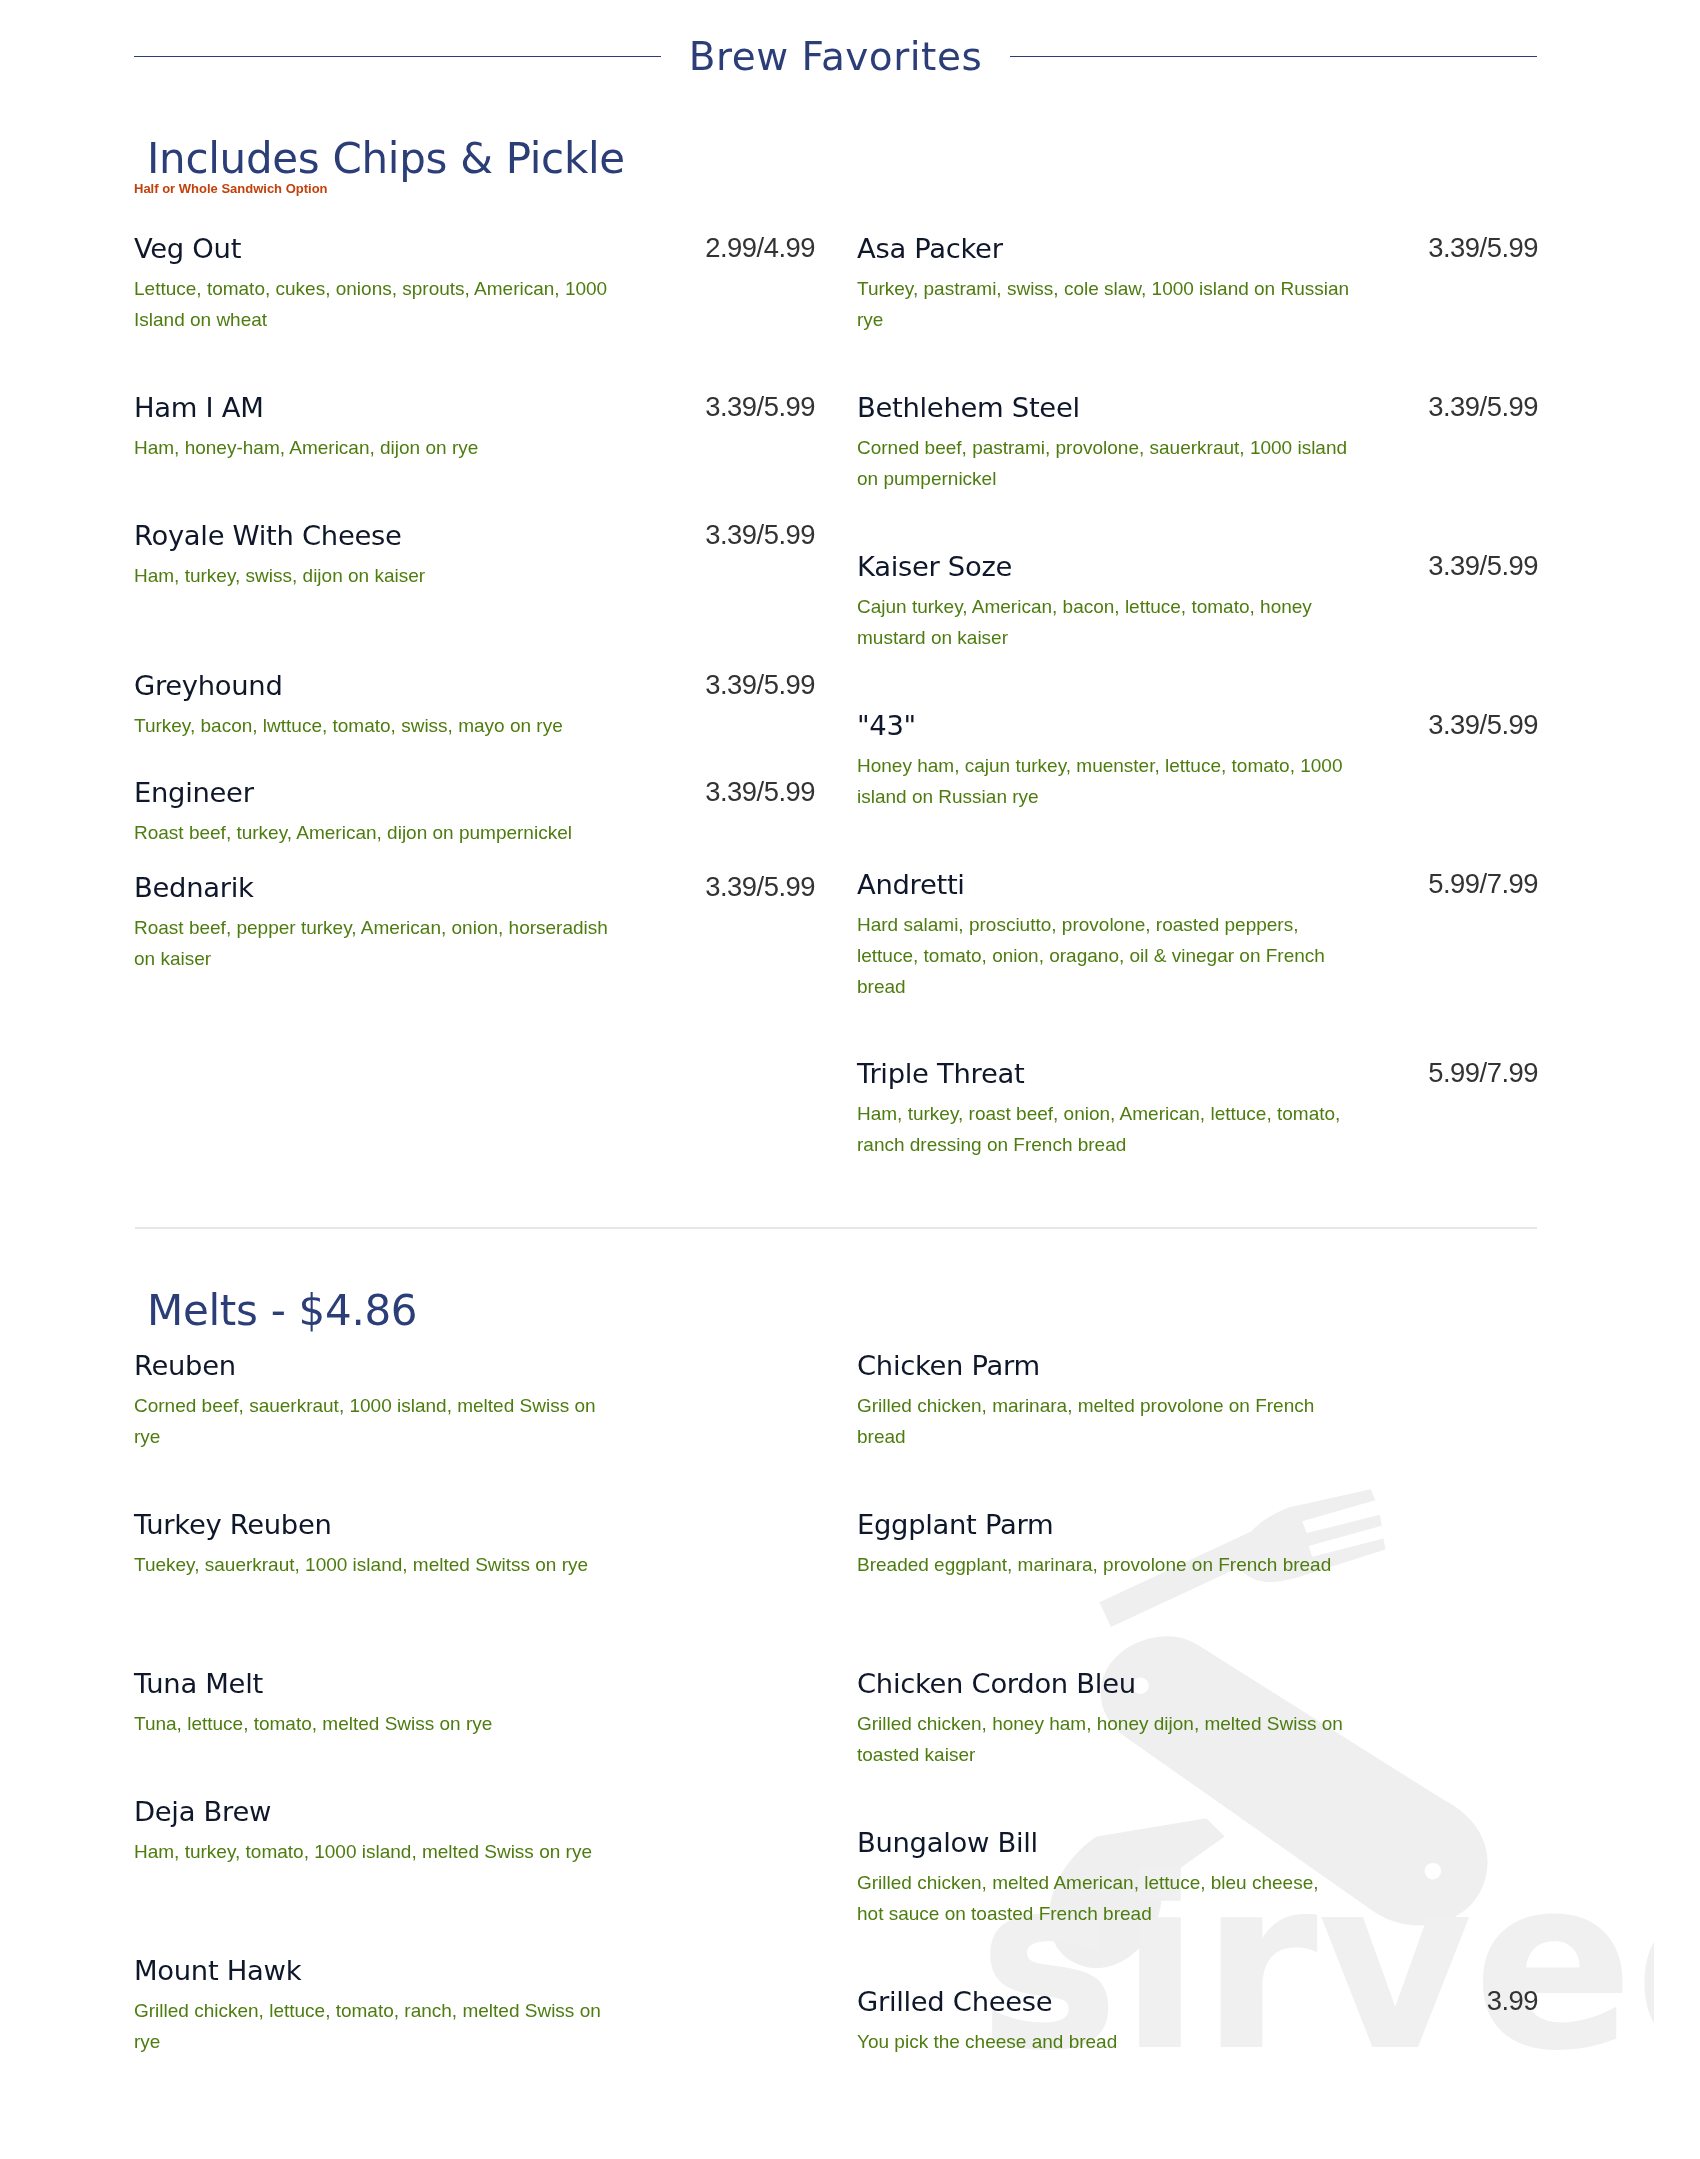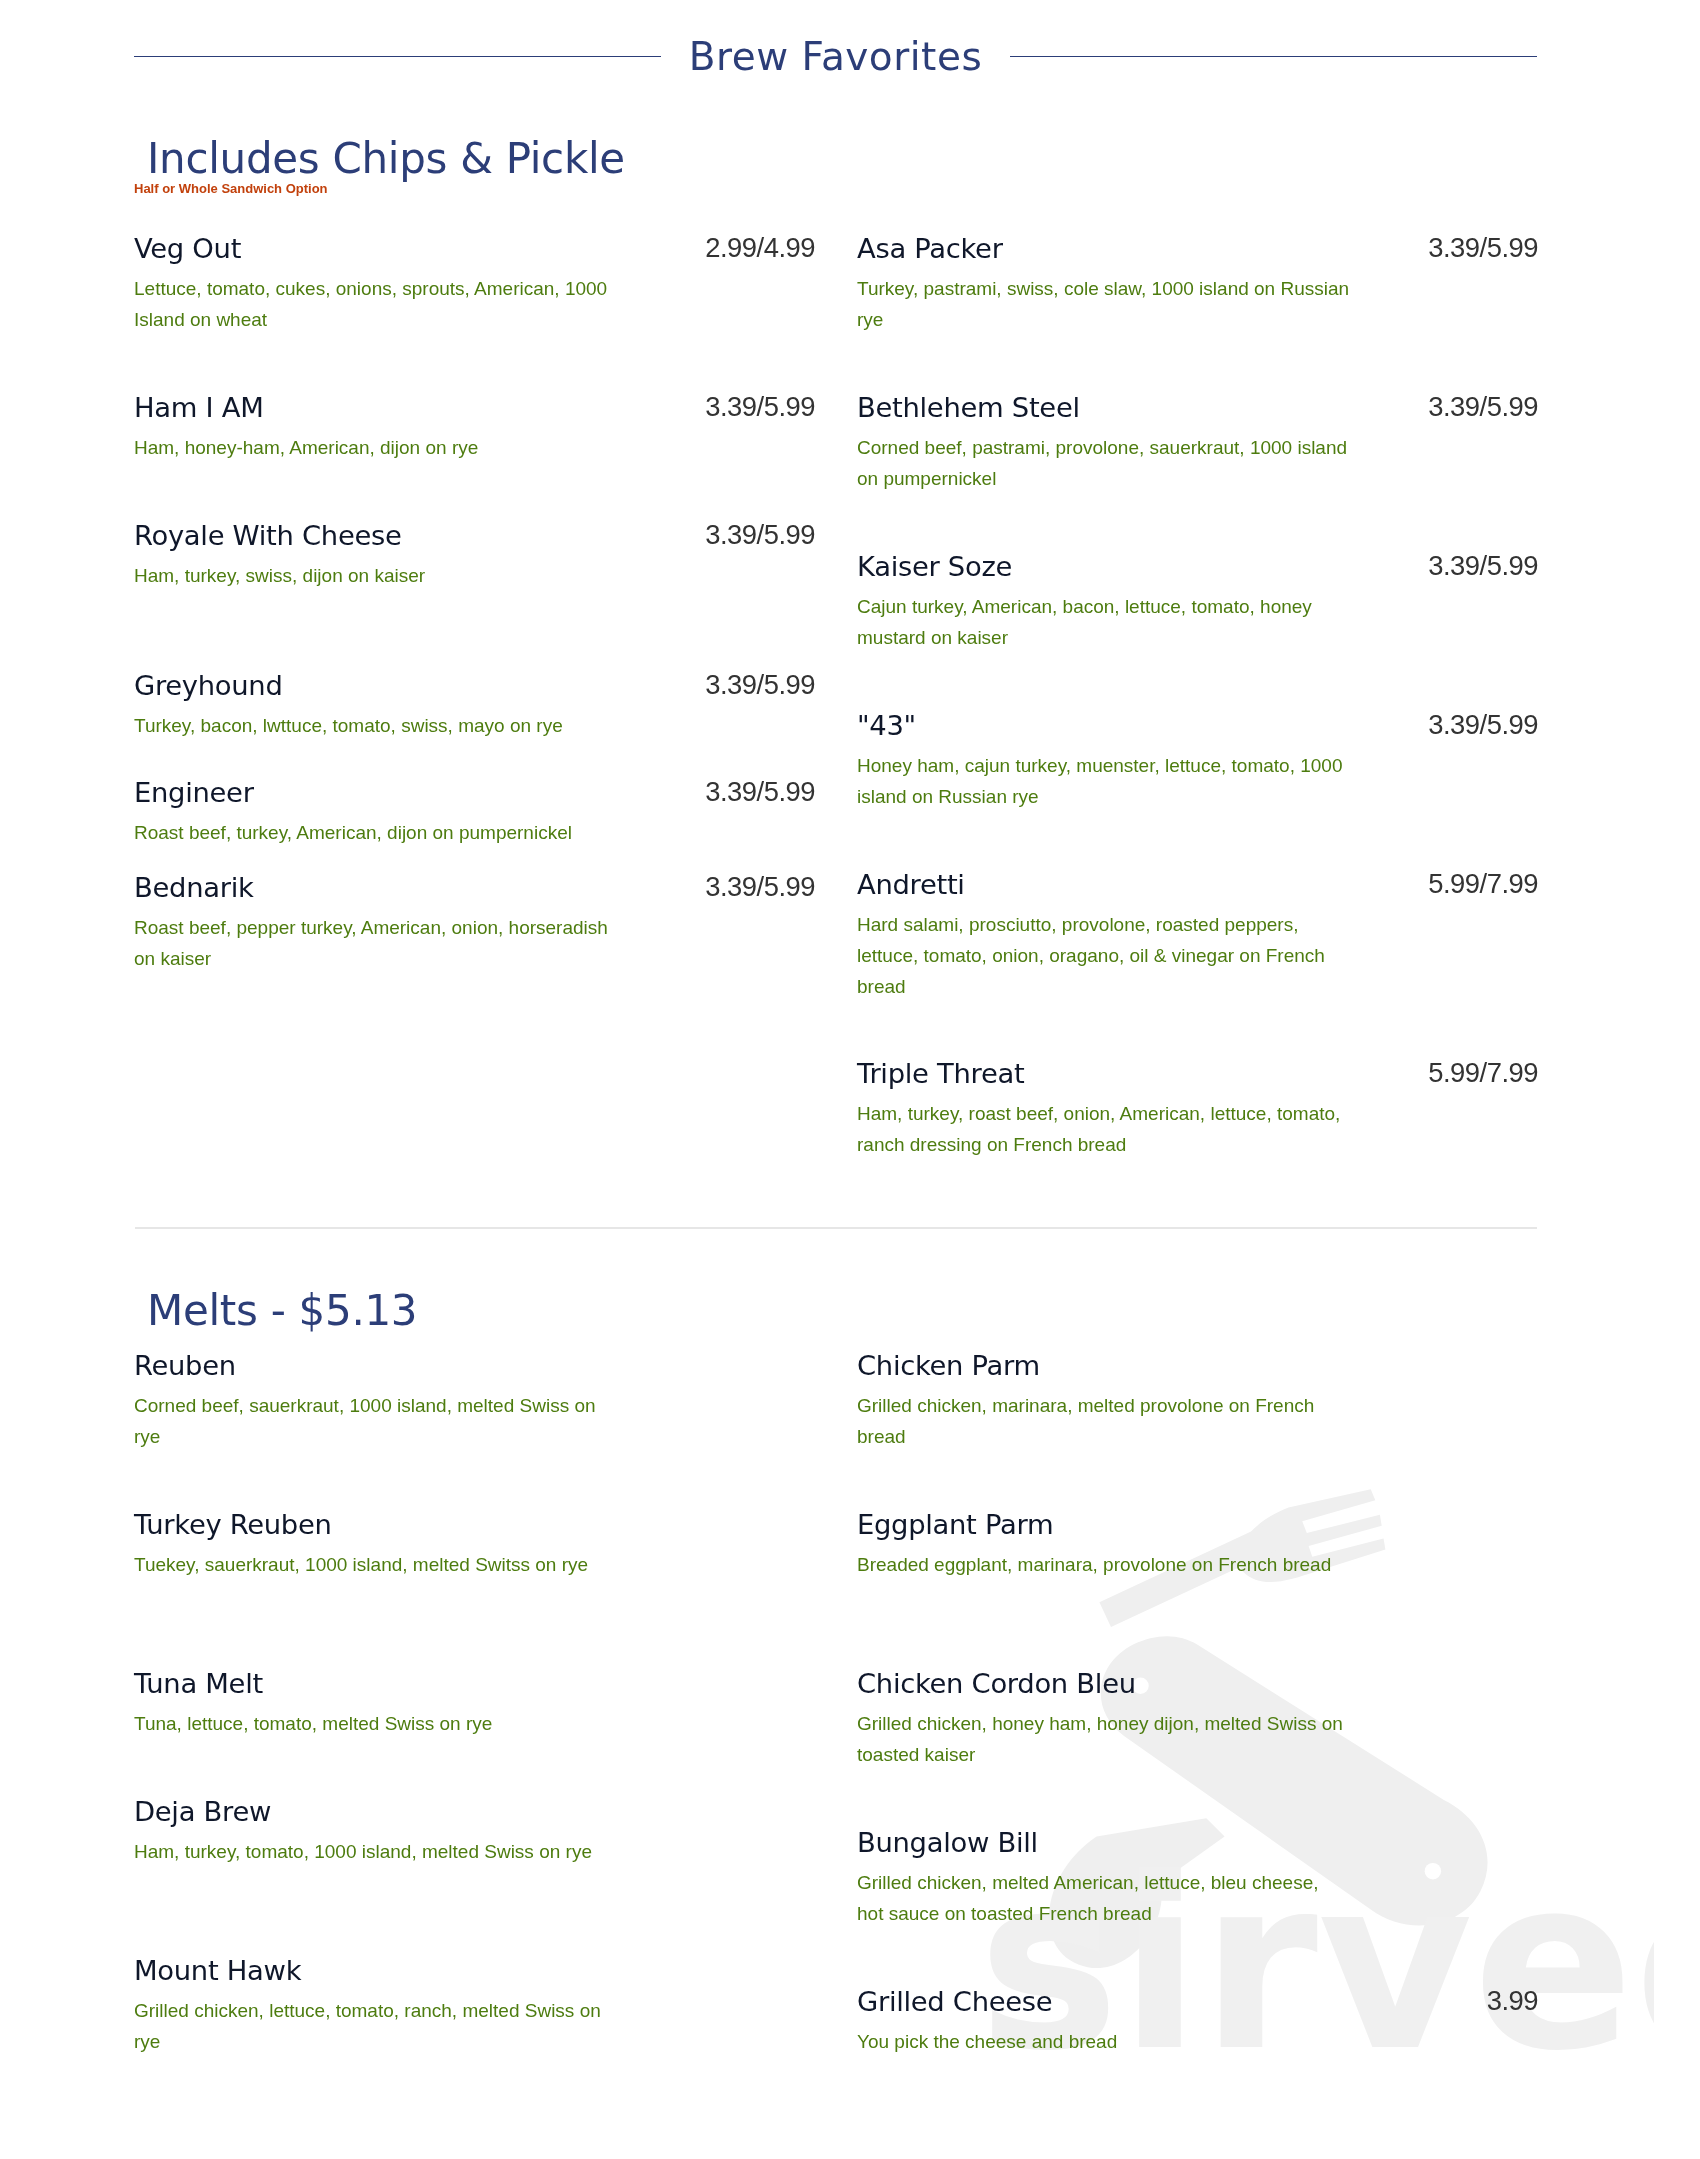--- a/index.html
+++ b/index.html
@@ -157,21 +157,21 @@
 <div class="item right" style="top:1058px;">
   <div class="item-head">
       <span class="item-name">Triple Threat</span>
       <span class="item-price">5.99/7.99</span>
     </div>
   <div class="item-desc">Ham, turkey, roast beef, onion, American, lettuce, tomato, ranch dressing on French bread</div>
 </div>
 
 <div class="divider"></div>
 
-<h2 class="section-title" style="top:1275px;">Melts - $5.13</h2>
+<h2 class="section-title" style="top:1275px;">Melts - $4.86</h2>
 
 <div class="item left" style="top:1350px;">
   <div class="item-head">
       <span class="item-name">Reuben</span>
       <span class="item-price"></span>
     </div>
   <div class="item-desc">Corned beef, sauerkraut, 1000 island, melted Swiss on rye</div>
 </div>
 <div class="item left" style="top:1509px;">
   <div class="item-head">

